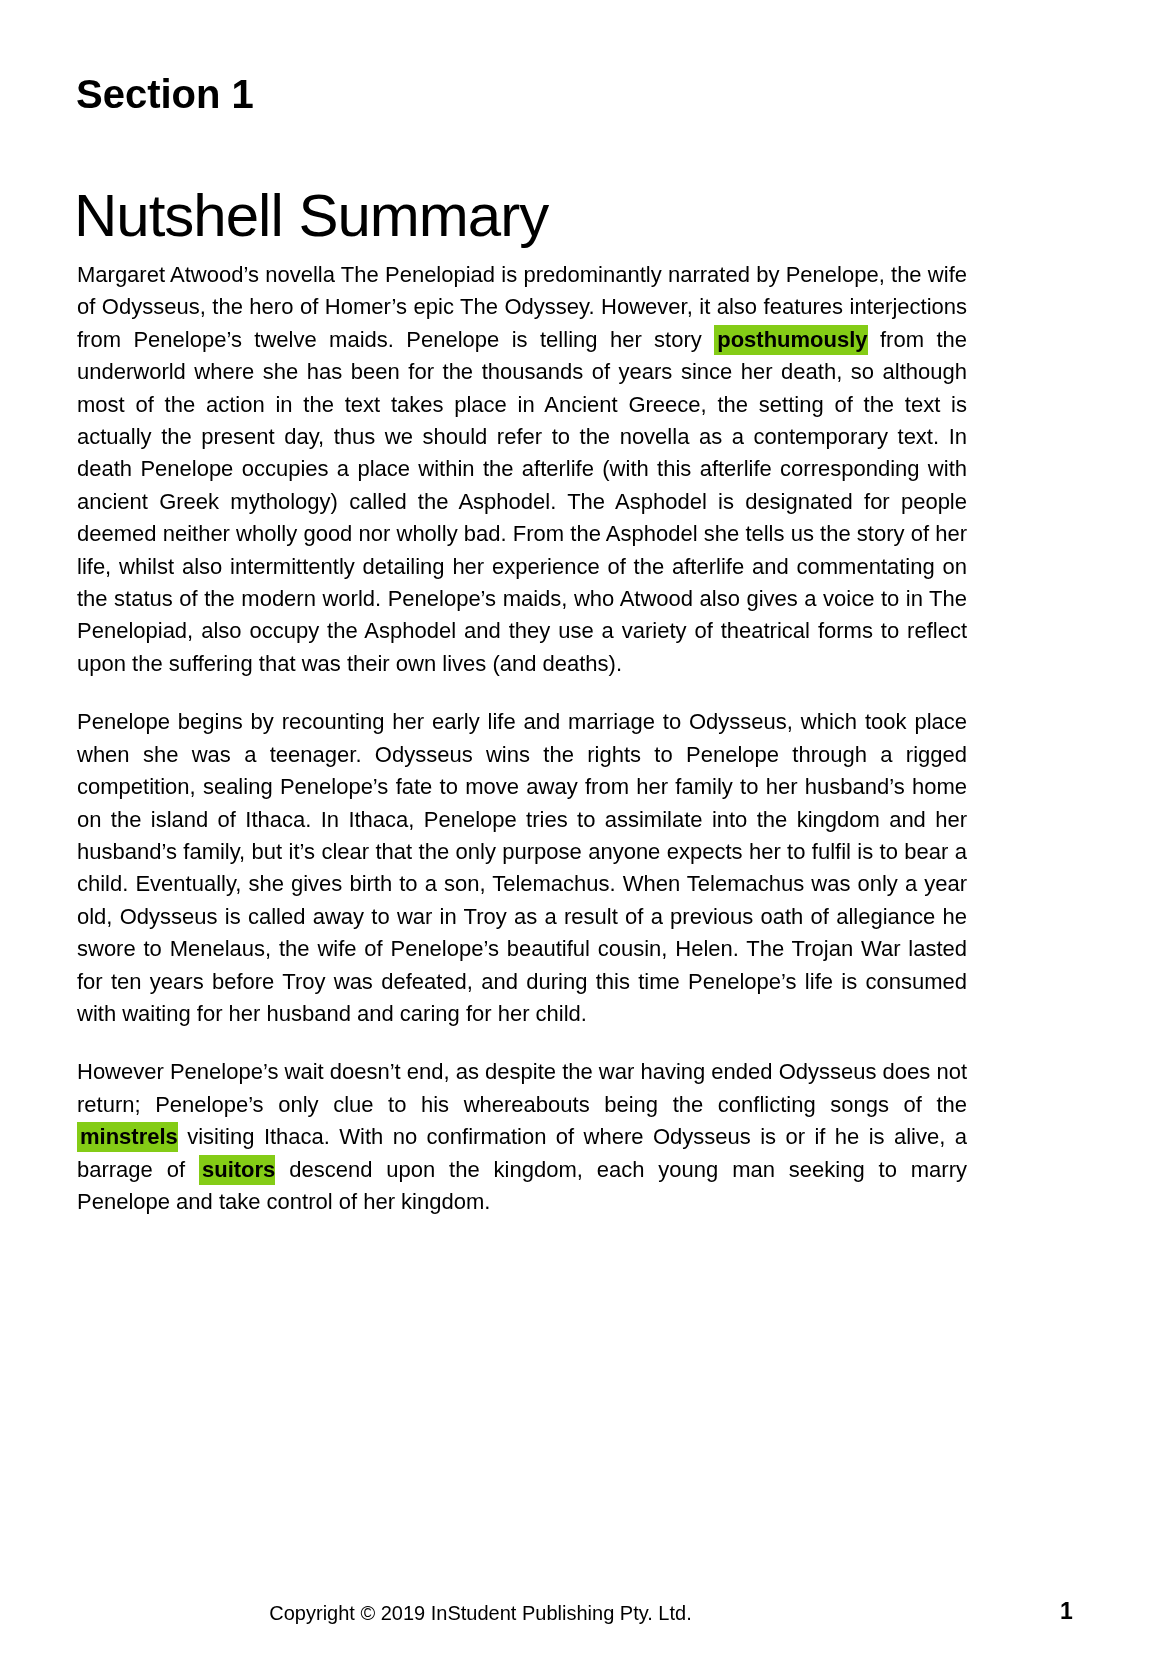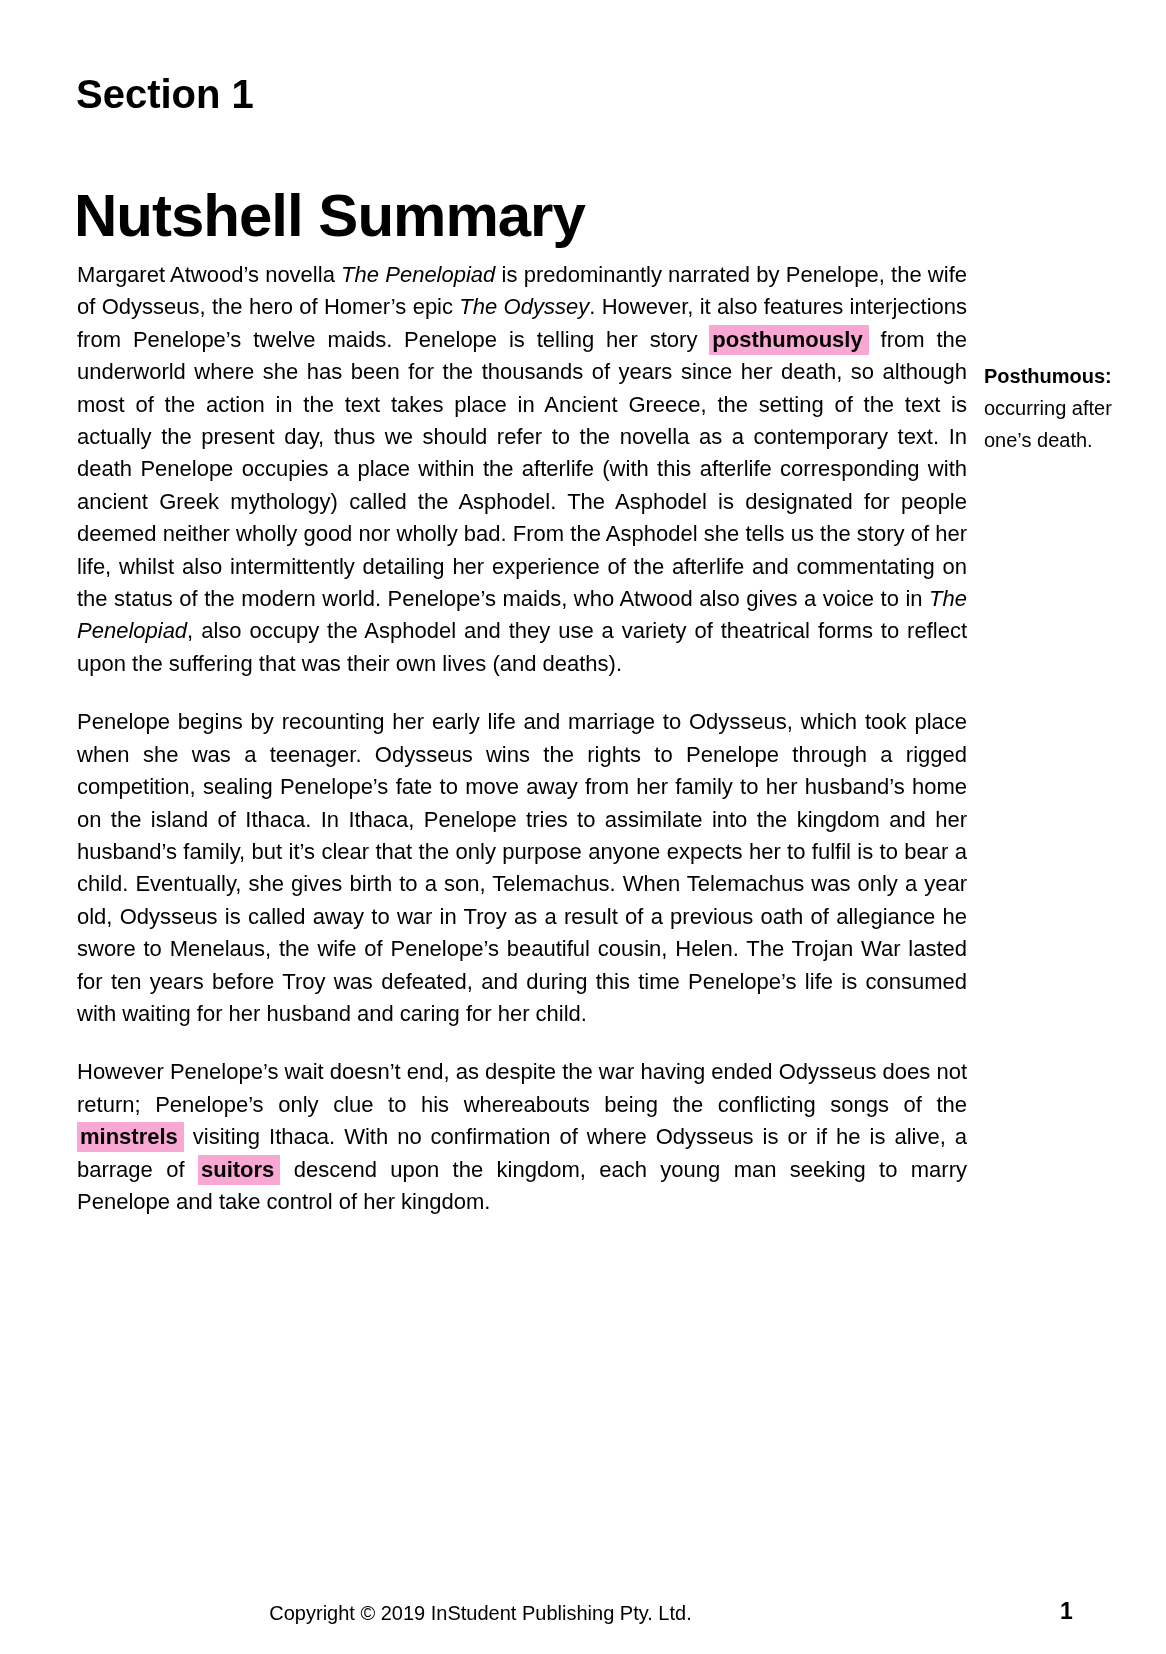--- a/index.html
+++ b/index.html
@@ -17,39 +17,39 @@
     top: 74px; left: 76px;
     font-size: 40px;
     font-weight: bold;
     line-height: 1;
     white-space: nowrap;
   }
   .doc-title {
     position: absolute;
     top: 146px; left: 74px;
     font-size: 60px;
-    font-weight: bold;
+    font-weight: normal;
     letter-spacing: -1px;
     line-height: 1;
     white-space: nowrap;
   }
   .body-col {
     position: absolute;
     top: 259px; left: 77px;
     width: 890px;
     font-size: 22px;
     line-height: 32.4px;
     text-align: justify;
   }
   .body-col p { margin: 0 0 26px 0; }
-  .it { font-style: italic; }
+  .it { }
   .key {
     font-weight: bold;
-    background: #f9a8d4;
-    padding: 2px 6px 3px 3px;
+    background: #84cc16;
+    padding: 2px 0 3px 3px;
   }
   .margin-note {
     position: absolute;
     left: 984px;
     width: 146px;
     font-size: 20px;
     line-height: 32px;
     text-align: left;
   }
   .margin-note b { font-weight: bold; }
@@ -81,20 +81,19 @@
   <h1 class="doc-title">Nutshell Summary</h1>
 
   <div class="body-col">
     <p><span>Margaret Atwood’s novella </span><span class="it">The Penelopiad</span><span> is predominantly narrated by Penelope, the wife of Odysseus, the hero of Homer’s epic </span><span class="it">The Odyssey</span><span>. However, it also features interjections from Penelope’s twelve maids. Penelope is telling her story </span><span class="key">posthumously</span><span> from the underworld where she has been for the thousands of years since her death, so although most of the action in the text takes place in Ancient Greece, the setting of the text is actually the present day, thus we should refer to the novella as a contemporary text. In death Penelope occupies a place within the afterlife (with this afterlife corresponding with ancient Greek mythology) called the Asphodel. The Asphodel is designated for people deemed neither wholly good nor wholly bad. From the Asphodel she tells us the story of her life, whilst also intermittently detailing her experience of the afterlife and commentating on the status of the modern world. Penelope’s maids, who Atwood also gives a voice to in </span><span class="it">The Penelopiad</span><span>, also occupy the Asphodel and they use a variety of theatrical forms to reflect upon the suffering that was their own lives (and deaths).</span></p>
 
     <p><span>Penelope begins by recounting her early life and marriage to Odysseus, which took place when she was a teenager. Odysseus wins the rights to Penelope through a rigged competition, sealing Penelope’s fate to move away from her family to her husband’s home on the island of Ithaca. In Ithaca, Penelope tries to assimilate into the kingdom and her husband’s family, but it’s clear that the only purpose anyone expects her to fulfil is to bear a child. Eventually, she gives birth to a son, Telemachus. When Telemachus was only a year old, Odysseus is called away to war in Troy as a result of a previous oath of allegiance he swore to Menelaus, the wife of Penelope’s beautiful cousin, Helen. The Trojan War lasted for ten years before Troy was defeated, and during this time Penelope’s life is consumed with waiting for her husband and caring for her child.</span></p>
 
     <p><span>However Penelope’s wait doesn’t end, as despite the war having ended Odysseus does not return; Penelope’s only clue to his whereabouts being the conflicting songs of the </span><span class="key">minstrels</span><span> visiting Ithaca. With no confirmation of where Odysseus is or if he is alive, a barrage of </span><span class="key">suitors</span><span> descend upon the kingdom, each young man seeking to marry Penelope and take control of her kingdom.</span></p>
   </div>
 
-  <aside class="margin-note note-1"><b>Posthumous:</b> <span>occurring after one’s death.</span></aside>
 
 
 
   <div class="footer-copyright">Copyright © 2019 InStudent Publishing Pty. Ltd.</div>
   <div class="page-number">1</div>
 
 </div>
 
 </body></html>

